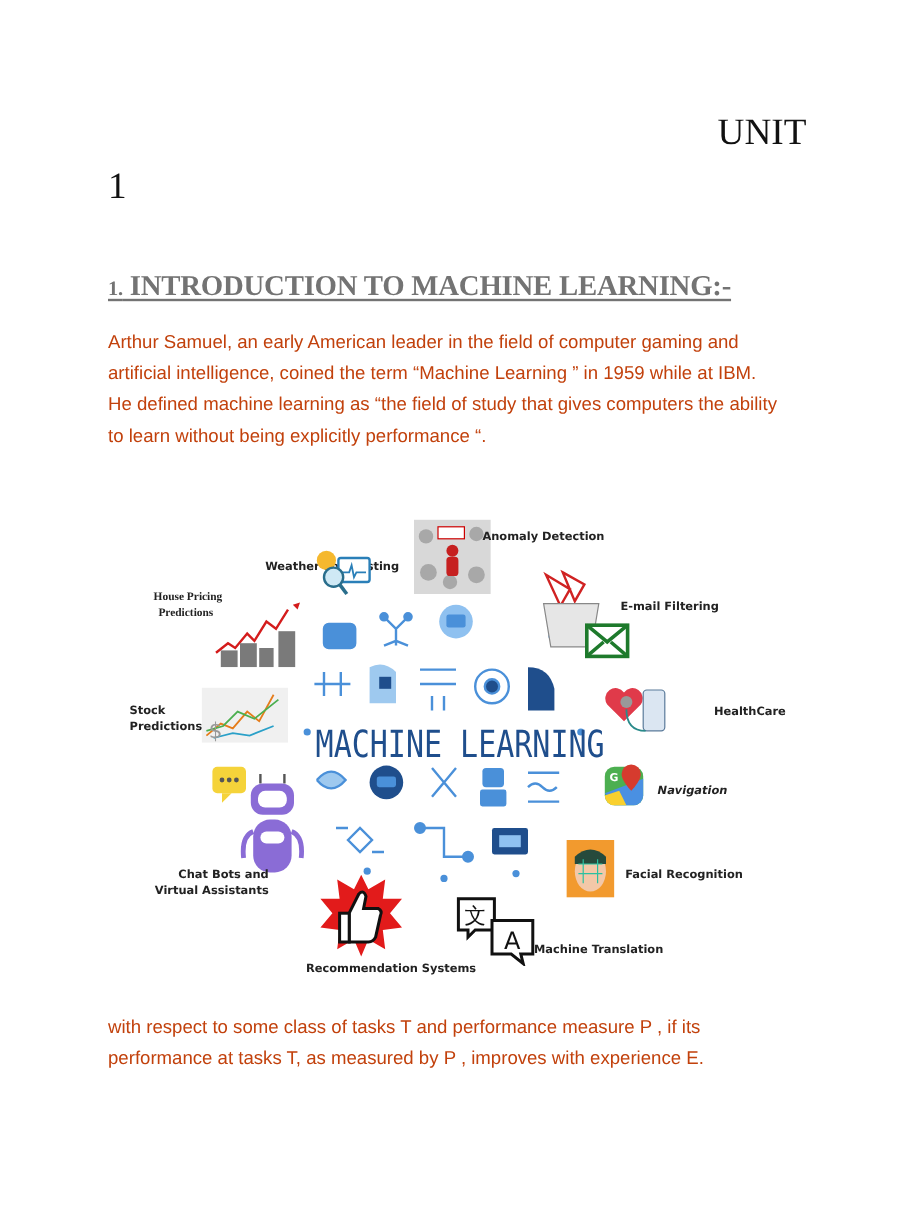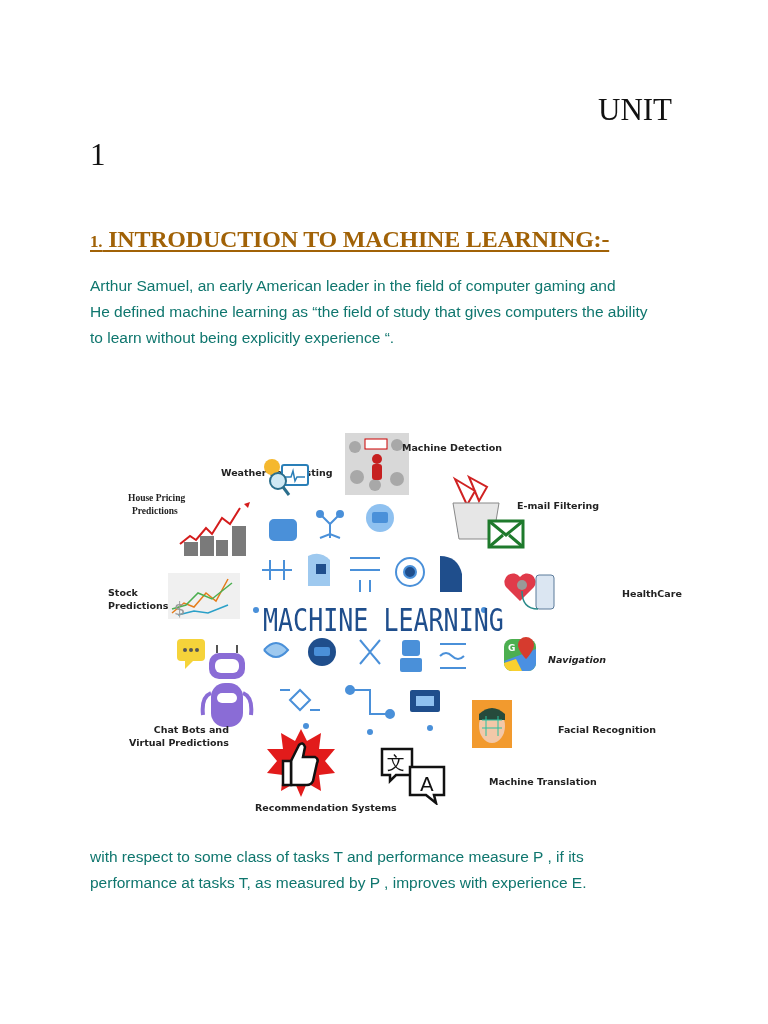--- a/index.html
+++ b/index.html
@@ -1,40 +1,41 @@
 <!DOCTYPE html>
 <html><head>
 <meta charset="utf-8">
 <style>
   html, body { margin: 0; padding: 0; background: #ffffff; }
   body { width: 768px; height: 1024px; position: relative; overflow: hidden; font-family: "Liberation Sans", sans-serif; color: #222; }
   .unit-title { position: absolute; left: 598px; top: 92px; font-family: "Liberation Serif", serif; font-size: 31px; color: #111; }
   .unit-number { position: absolute; left: 90px; top: 137px; font-family: "Liberation Serif", serif; font-size: 31px; color: #111; }
-  .heading { position: absolute; left: 90px; top: 226px; font-family: "Liberation Serif", serif; font-weight: bold; font-size: 24px; color: #a16207; text-decoration: underline; text-decoration-thickness: 2px; text-underline-offset: 3px; white-space: nowrap; letter-spacing: -0.2px; }
+  .heading { position: absolute; left: 90px; top: 226px; font-family: "Liberation Serif", serif; font-weight: bold; font-size: 24px; color: #737373; text-decoration: underline; text-decoration-thickness: 2px; text-underline-offset: 3px; white-space: nowrap; letter-spacing: -0.2px; }
   .heading .num { font-size: 17px; }
-  .para { position: absolute; left: 90px; font-family: "Liberation Sans", sans-serif; font-size: 15.5px; line-height: 26px; color: #0f766e; width: 600px; }
+  .para { position: absolute; left: 90px; font-family: "Liberation Sans", sans-serif; font-size: 15.5px; line-height: 26px; color: #c2410c; width: 600px; }
   .para1 { top: 273px; }
   .para2 { top: 844px; }
   .para .line { display: block; white-space: nowrap; }
   .diagram { position: absolute; left: 100px; top: 425px; width: 540px; height: 400px; }
   .lbl { position: absolute; font-family: "DejaVu Sans", sans-serif; font-weight: bold; font-size: 9.5px; color: #222; white-space: nowrap; line-height: 13px; }
   .ml-title { position: absolute; left: 163px; top: 177px; font-family: "DejaVu Sans Mono", monospace; font-size: 25px; letter-spacing: 0px; color: #1f4e8c; font-weight: normal; transform: scaleY(1.25); transform-origin: left top; white-space: nowrap; }
 </style>
 </head>
 <body>
 
 <div class="unit-title">UNIT</div>
 <div class="unit-number">1</div>
 
 <div class="heading"><span class="num">1.</span><span> INTRODUCTION TO MACHINE LEARNING:-</span></div>
 
 <div class="para para1">
   <span class="line">Arthur Samuel, an early American leader in the field of computer gaming and</span>
+  <span class="line">artificial intelligence, coined the term “Machine Learning ” in 1959 while at IBM.</span>
   <span class="line">He defined machine learning as “the field of study that gives computers the ability</span>
-  <span class="line">to learn without being explicitly experience “.</span>
+  <span class="line">to learn without being explicitly performance “.</span>
 </div>
 
 <div class="diagram">
 
   <svg style="position:absolute;left:150px;top:75px;" width="240" height="240" viewBox="0 0 240 240">
     <g fill="none" stroke="#4a90d9" stroke-width="2">
       <circle cx="120" cy="120" r="112" stroke="none"></circle>
 
       <rect x="20" y="20" width="26" height="20" rx="4" fill="#4a90d9"></rect>
       <path d="M70 14 l10 10 l10 -10 M80 24 v14 M70 38 l10 -4 l10 4"></path>
@@ -91,21 +92,21 @@
         <circle cx="10" cy="14" r="6"></circle>
         <circle cx="52" cy="12" r="6"></circle>
         <circle cx="12" cy="44" r="7"></circle>
         <circle cx="52" cy="46" r="7"></circle>
         <circle cx="30" cy="52" r="6"></circle>
       </g>
     <rect x="20" y="6" width="22" height="10" fill="#fff" stroke="#c00" stroke-width="1"></rect>
     <circle cx="32" cy="26" r="5" fill="#c62020"></circle>
       <rect x="27" y="31" width="10" height="16" rx="3" fill="#c62020"></rect>
   </svg>
-  <div class="lbl" style="left:302px;top:16px;">Machine Detection</div>
+  <div class="lbl" style="left:302px;top:16px;">Anomaly Detection</div>
 
   <div class="lbl" style="left:28px;top:67px;font-family:Liberation Serif, serif;"><span>House Pricing</span><br><span style="margin-left:4px">Predictions</span></div>
   <svg style="position:absolute;left:78px;top:75px;" width="76" height="56" viewBox="0 0 76 56">
     <path d="M2 44 l10 -8 l6 4 l10 -12 l6 6 l10 -16 l8 6 l10 -16" stroke="#d41c1c" stroke-width="2" fill="none"></path>
     <path d="M66 4 l6 -2 l-2 6 z" fill="#d41c1c"></path>
     <g fill="#7a7a7a">
         <rect x="6" y="42" width="14" height="14"></rect>
         <rect x="22" y="36" width="14" height="20"></rect>
         <rect x="38" y="40" width="12" height="16"></rect>
         <rect x="54" y="26" width="14" height="30"></rect>
@@ -128,21 +129,21 @@
     <path d="M10 42 l16 -4 l14 2 l20 -8" stroke="#2aa0c8" stroke-width="1.5" fill="none"></path>
     <text x="6" y="42" font-size="18" fill="#999" font-family="DejaVu Sans, sans-serif">$</text>
   </svg>
 
   <svg style="position:absolute;left:402px;top:142px;" width="56" height="48" viewBox="0 0 56 48">
     <path d="M18 34 l-14 -14 a8 8 0 0 1 14 -10 a8 8 0 0 1 14 10 z" fill="#e03a4a"></path>
     <rect x="34" y="8" width="18" height="34" rx="3" fill="#dbe6f2" stroke="#5a7a9a"></rect>
     <circle cx="20" cy="18" r="5" fill="#999"></circle>
     <path d="M20 24 q0 18 16 18" stroke="#2a8a8a" fill="none" stroke-width="1.5"></path>
   </svg>
-  <div class="lbl" style="left:522px;top:162px;">HealthCare</div>
+  <div class="lbl" style="left:495px;top:162px;">HealthCare</div>
 
   <svg style="position:absolute;left:402px;top:210px;" width="36" height="40" viewBox="0 0 36 40">
     <rect x="2" y="4" width="32" height="32" rx="8" fill="#4caf50"></rect>
     <path d="M2 26 l32 -12 v14 a8 8 0 0 1 -8 8 h-16 z" fill="#4a90e2"></path>
     <path d="M2 28 l12 -4 l6 12 h-10 a8 8 0 0 1 -8 -8z" fill="#f9d02e"></path>
     <path d="M24 2 a8 8 0 0 1 8 8 c0 6 -8 14 -8 14 s-8 -8 -8 -14 a8 8 0 0 1 8 -8z" fill="#d63b2e"></path>
     <text x="6" y="16" font-size="9" fill="#fff" font-family="DejaVu Sans, sans-serif" font-weight="bold">G</text>
   </svg>
   <div class="lbl" style="left:448px;top:228px;font-style:italic;">Navigation</div>
 
@@ -155,42 +156,42 @@
         <circle cx="22" cy="17" r="2"></circle>
       </g>
     <line x1="42" y1="12" x2="42" y2="20" stroke="#555" stroke-width="2"></line>
       <line x1="62" y1="12" x2="62" y2="20" stroke="#555" stroke-width="2"></line>
     <rect x="34" y="20" width="36" height="26" rx="10" fill="#8a6cd6"></rect>
     <rect x="40" y="26" width="24" height="14" rx="6" fill="#fff"></rect>
     <rect x="36" y="50" width="32" height="44" rx="14" fill="#8a6cd6"></rect>
     <rect x="42" y="60" width="20" height="10" rx="5" fill="#fff"></rect>
     <path d="M36 60 q-10 4 -8 22 M68 60 q10 4 8 22" stroke="#8a6cd6" stroke-width="4" fill="none"></path>
   </svg>
-  <div class="lbl" style="left:29px;top:298px;text-align:right;"><span>Chat Bots and</span><br><span>Virtual Predictions</span></div>
+  <div class="lbl" style="left:29px;top:298px;text-align:right;"><span>Chat Bots and</span><br><span>Virtual Assistants</span></div>
 
   <svg style="position:absolute;left:372px;top:275px;" width="40" height="48" viewBox="0 0 40 48">
     <rect width="40" height="48" fill="#f29a2e"></rect>
     <ellipse cx="20" cy="26" rx="13" ry="17" fill="#f3c8a8"></ellipse>
     <path d="M7 14 q13 -12 26 0 v6 h-26 z" fill="#264a3c"></path>
     <path d="M10 20 h20 M10 28 h20 M14 16 v20 M26 16 v20" stroke="#2ac0a0" stroke-width="1"></path>
   </svg>
-  <div class="lbl" style="left:421px;top:298px;margin-left:37px;">Facial Recognition</div>
+  <div class="lbl" style="left:421px;top:298px;">Facial Recognition</div>
 
   <svg style="position:absolute;left:165px;top:302px;" width="72" height="72" viewBox="0 0 72 72">
     <polygon points="36,2 42,14 56,6 54,22 70,22 60,34 70,46 54,48 56,64 42,56 36,70 30,56 16,64 18,48 2,46 12,34 2,22 18,22 16,6 30,14" fill="#e21b1b"></polygon>
     <path d="M26 34 l8 -16 q4 -4 6 2 l-2 10 h12 q4 2 2 6 l-4 18 q-2 4 -6 4 h-16 z" fill="#fff" stroke="#111" stroke-width="2.5"></path>
     <rect x="18" y="34" width="8" height="24" fill="#fff" stroke="#111" stroke-width="2.5"></rect>
   </svg>
   <div class="lbl" style="left:155px;top:376px;">Recommendation Systems</div>
 
   <svg style="position:absolute;left:278px;top:320px;" width="72" height="60" viewBox="0 0 72 60">
     <path d="M4 4 h30 v26 h-16 l-6 6 v-6 h-8 z" fill="#fff" stroke="#111" stroke-width="2.5"></path>
     <path d="M32 22 h34 v28 h-10 l2 8 l-10 -8 h-16 z" fill="#fff" stroke="#111" stroke-width="2.5"></path>
     <text x="9" y="24" font-size="18" fill="#111" font-family="DejaVu Sans, sans-serif">文</text>
     <text x="42" y="46" font-size="20" fill="#111" font-family="DejaVu Sans, sans-serif">A</text>
   </svg>
-  <div class="lbl" style="left:345px;top:350px;padding-left:44px;">Machine Translation</div>
+  <div class="lbl" style="left:345px;top:360px;">Machine Translation</div>
 </div>
 
 <div class="para para2">
   <span class="line">with respect to some class of tasks T and performance measure P , if its</span>
   <span class="line">performance at tasks T, as measured by P , improves with experience E.</span>
 </div>
 
 </body></html>

